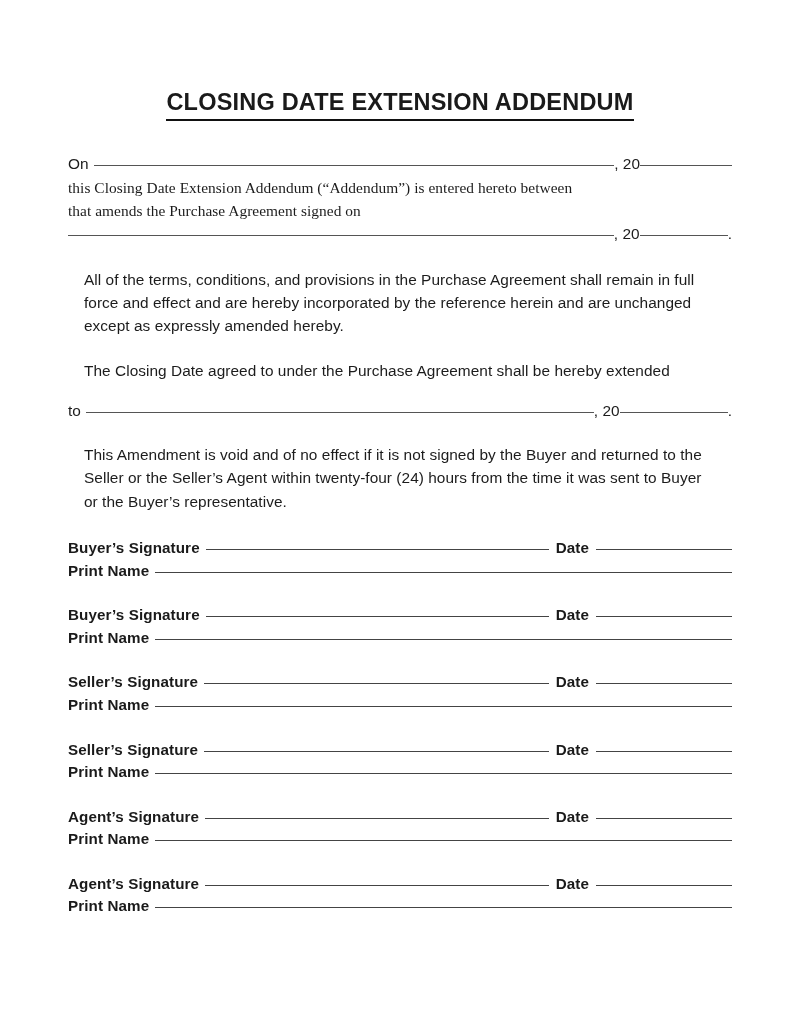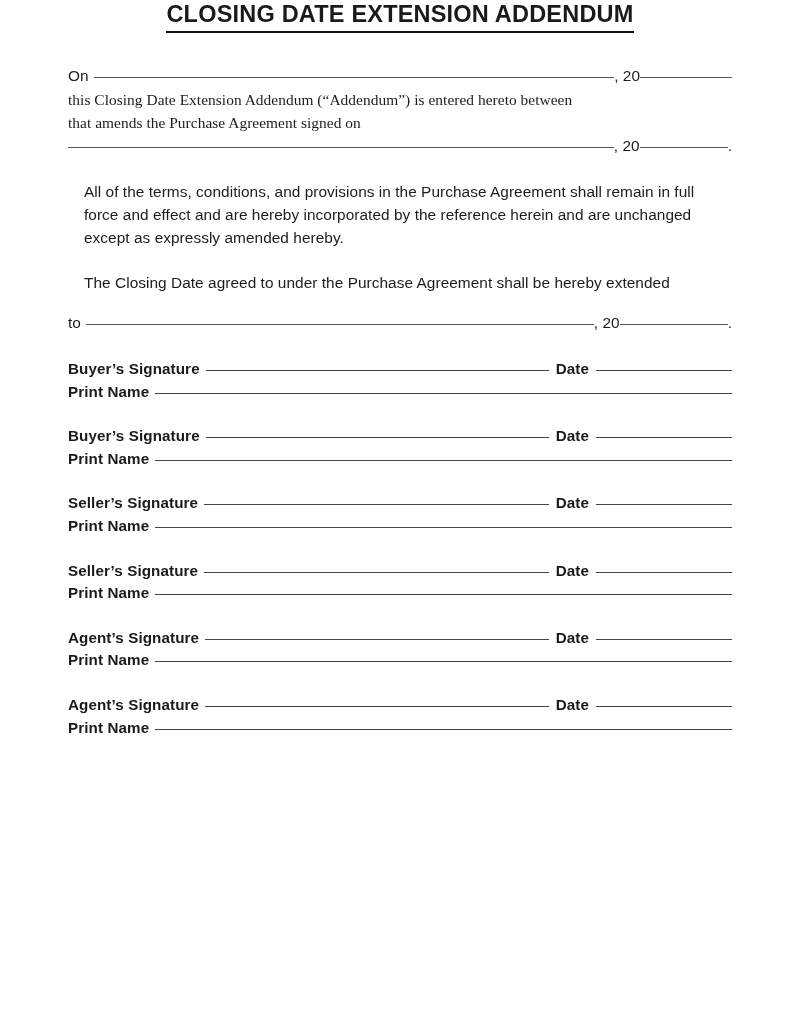--- a/index.html
+++ b/index.html
@@ -26,20 +26,21 @@
     padding: 0 68px;
   }
 
   
   .doc-title {
     text-align: center;
     font-size: 23.5px;
     font-weight: bold;
     letter-spacing: 0.2px;
     margin: 0;
+    padding-top: 88px;
     line-height: 1.25;
   }
   .doc-title .title-text {
     border-bottom: 2.6px solid #111;
     padding-bottom: 2px;
     display: inline-block;
   }
 
   
   .body-text {
@@ -182,20 +183,23 @@
     <p>The Closing Date agreed to under the Purchase Agreement shall be hereby extended</p>
     <div class="inline-fill">
       <span class="lbl">to</span>
       <span class="rule flex sp-l"></span>
       <span class="lbl">, 20</span>
       <span class="rule w-yr3"></span>
       <span class="lbl">.</span>
     </div>
   </div>
 
+  <div class="para tight body-text">
+    <p>This Amendment is void and of no effect if it is not signed by the Buyer and returned to the Seller or the Seller’s Agent within twenty-four (24) hours from the time it was sent to Buyer or the Buyer’s representative.</p>
+  </div>
 
   <div class="sig-section">
 
     <div class="sig-block">
       <div class="sig-row">
         <span class="sig-label">Buyer’s Signature</span>
         <span class="rule sig-line"></span>
         <span class="date-label">Date</span>
         <span class="rule date-line"></span>
       </div>

